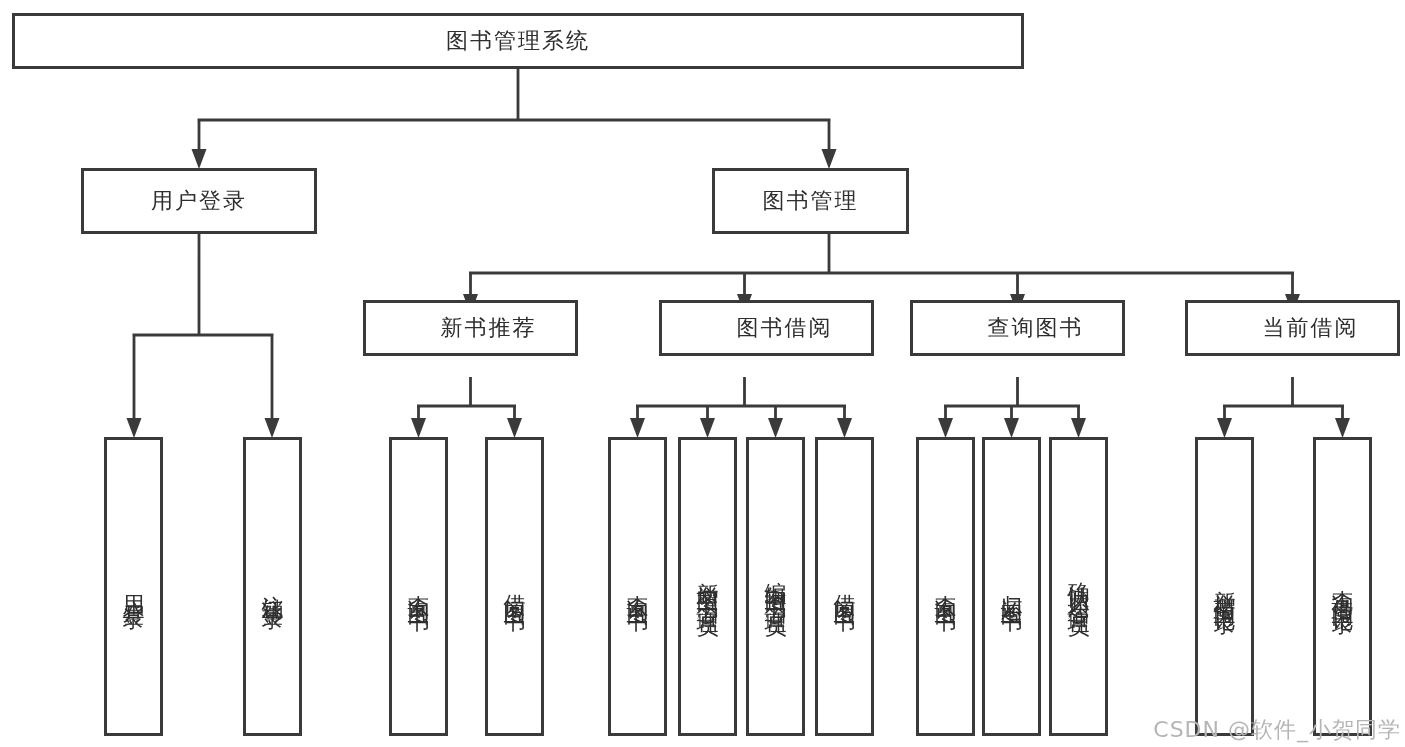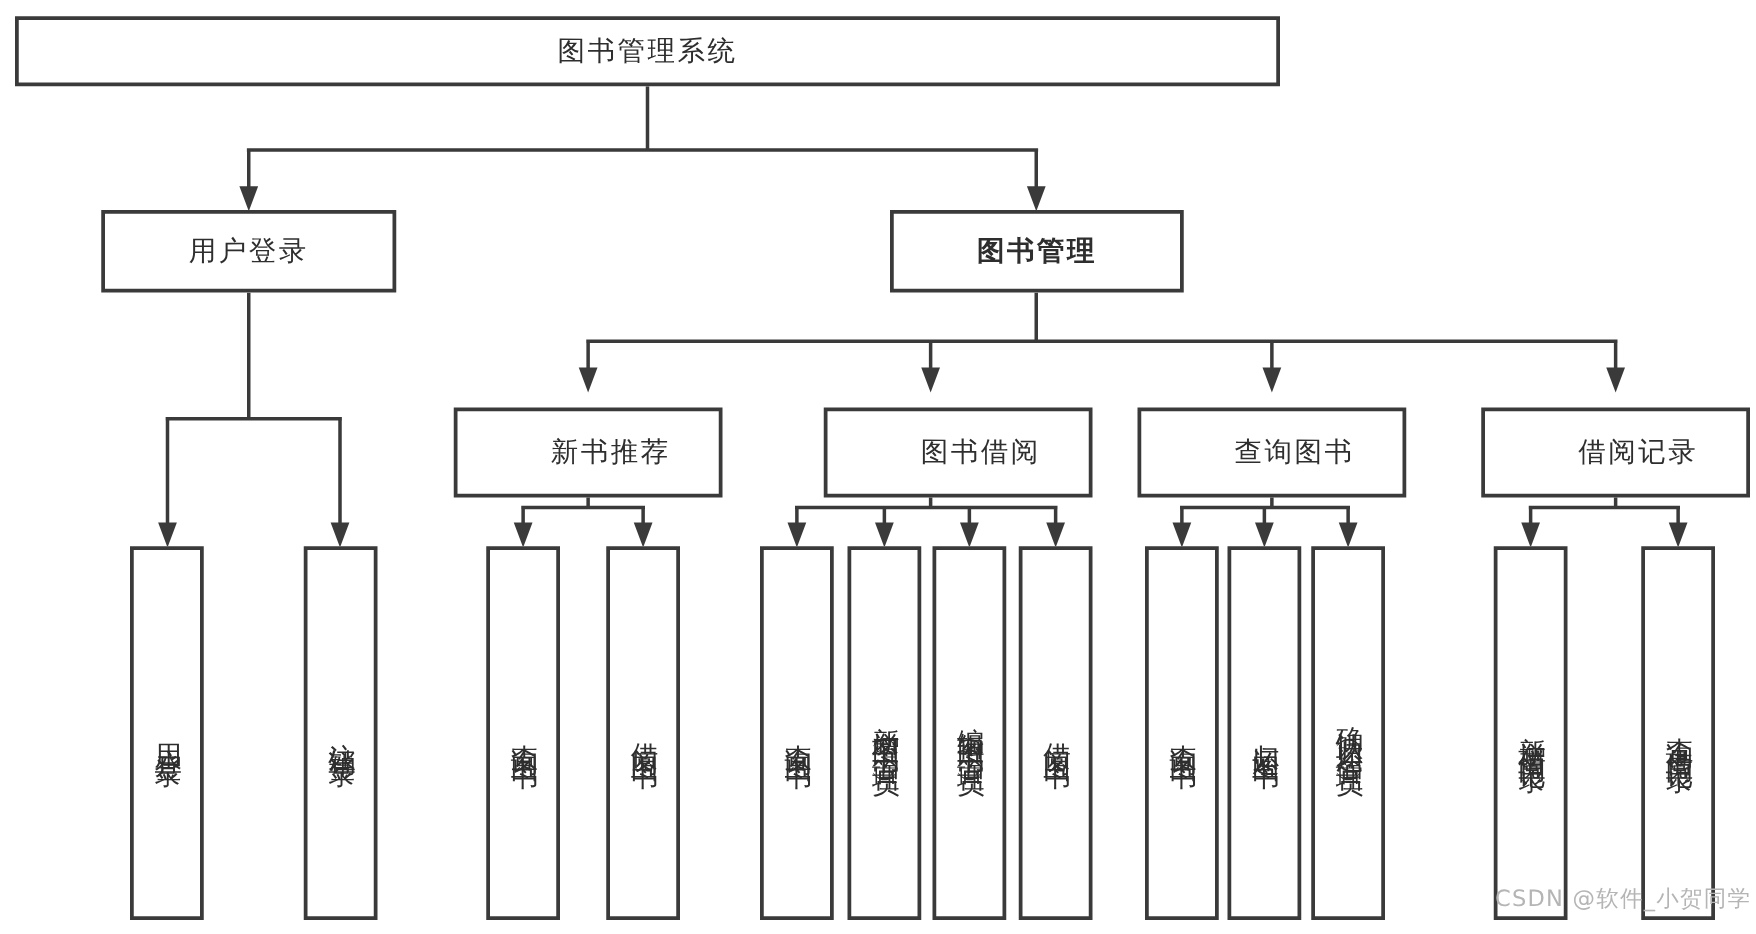--- a/index.html
+++ b/index.html
@@ -38,23 +38,23 @@
     text-orientation:mixed;
     letter-spacing:5px;
     line-height:1;
     white-space:nowrap;
   }
 
   
   .n-root{left:12px;top:13px;width:1012px;height:56px;}
   
   .n-user-login-group{left:81px;top:168px;width:236px;height:66px;}
-  .n-book-mgmt{left:712px;top:168px;width:235px;height:66px;font-weight:bold;}
+  .n-book-mgmt{left:712px;top:168px;width:197px;height:66px;}
   
-  .l3{top:326px;height:72px;width:215px;padding-left:36px;}
+  .l3{top:300px;height:56px;width:215px;padding-left:36px;}
   .n-new-book-rec{left:363px;}
   .n-book-borrow{left:637px;margin-left:22px;}
   .n-current-borrow{left:910px;}
   .n-borrow-records{left:1185px;}
   
   .n-login{left:104px;}
   .n-logout{left:243px;}
   .n-rec-query{left:389px;}
   .n-rec-borrow{left:485px;}
   .n-bb-query{left:608px;}
@@ -62,22 +62,22 @@
   .n-bb-edit{left:746px;}
   .n-bb-borrow{left:815px;}
   .n-cb-query{left:916px;}
   .n-cb-return{left:982px;}
   .n-cb-confirm{left:1049px;}
   .n-br-add{left:1195px;}
   .n-br-query{left:1313px;}
 
   .watermark{
     position:absolute;
-    right:4px;bottom:16px;
-    font-size:18px;
+    right:4px;bottom:2px;
+    font-size:22px;
     color:var(--watermark);
     letter-spacing:1px;
     white-space:nowrap;
   }
 </style>
 </head>
 <body>
 
 <div class="canvas">
 
@@ -118,21 +118,21 @@
   </svg>
 
   <div class="node hbox n-root">图书管理系统</div>
 
   <div class="node hbox n-user-login-group">用户登录</div>
   <div class="node hbox n-book-mgmt">图书管理</div>
 
   <div class="node hbox l3 n-new-book-rec">新书推荐</div>
   <div class="node hbox l3 n-book-borrow">图书借阅</div>
   <div class="node hbox l3 n-current-borrow">查询图书</div>
-  <div class="node hbox l3 n-borrow-records">借阅记录</div>
+  <div class="node hbox l3 n-borrow-records">当前借阅</div>
 
   <div class="node vbox n-login">用户登录</div>
   <div class="node vbox n-logout">注销登录</div>
 
   <div class="node vbox n-rec-query">查询图书</div>
   <div class="node vbox n-rec-borrow">借阅图书</div>
 
   <div class="node vbox n-bb-query">查询图书</div>
   <div class="node vbox n-bb-add">新增图书（管理员）</div>
   <div class="node vbox n-bb-edit">编辑图书（管理员）</div>

